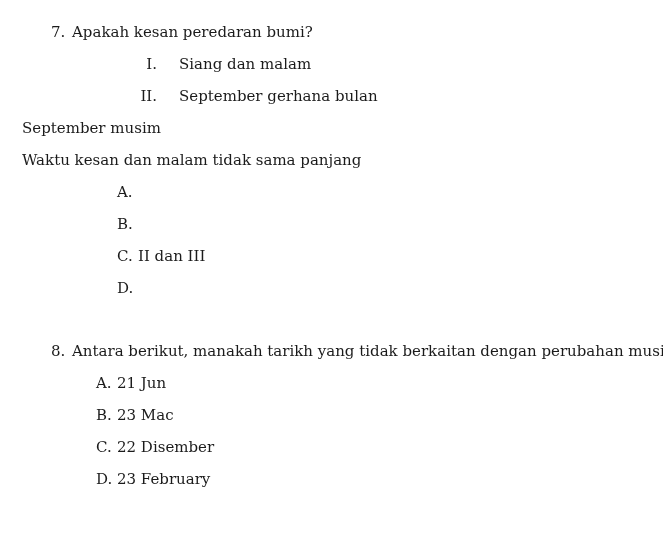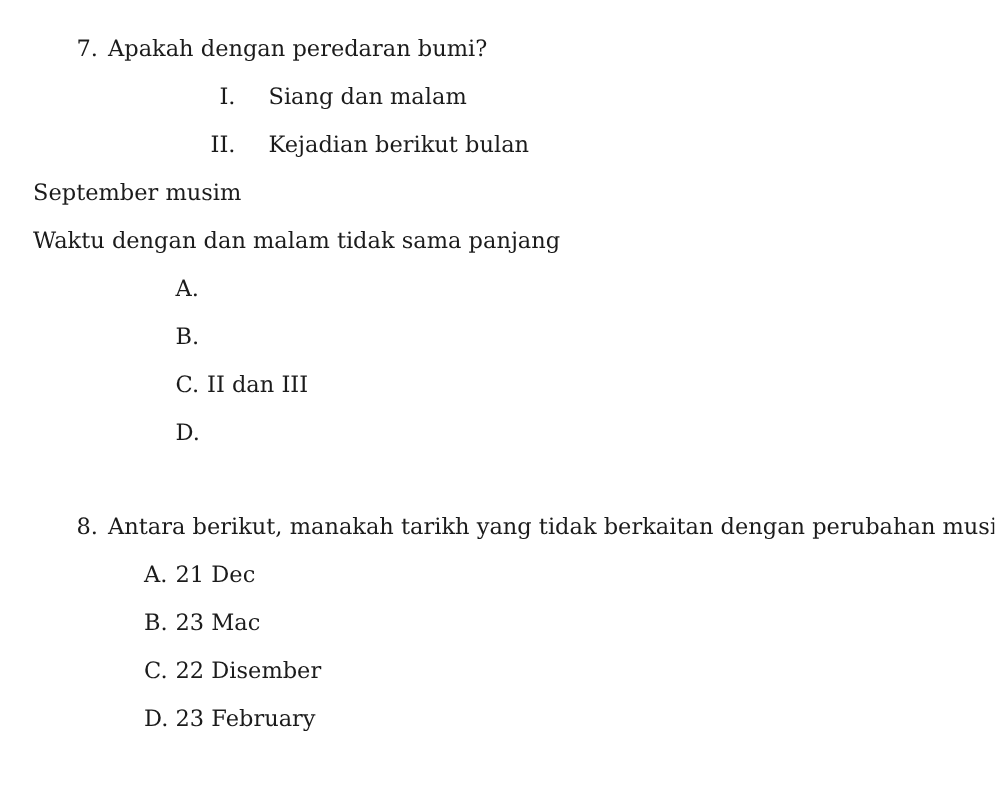--- a/index.html
+++ b/index.html
@@ -55,36 +55,36 @@
   }
 </style>
 </head>
 <body>
 
 <div class="page">
 
   <div class="question-block q7">
     <div class="row">
       <span class="q-num">7.</span>
-      <span class="q-text">Apakah dengan peredaran bumi?</span>
+      <span class="q-text">Apakah kesan peredaran bumi?</span>
     </div>
 
     <div class="row">
       <span class="stmt-num">I.</span>
       <span class="stmt-text">Siang dan malam</span>
     </div>
     <div class="row">
       <span class="stmt-num">II.</span>
-      <span class="stmt-text">Kejadian berikut bulan</span>
+      <span class="stmt-text">September gerhana bulan</span>
     </div>
     <div class="row">
       <span class="stmt-text">September musim</span>
     </div>
     <div class="row">
-      <span class="stmt-text">Waktu dengan dan malam tidak sama panjang</span>
+      <span class="stmt-text">Waktu kesan dan malam tidak sama panjang</span>
     </div>
 
     <div class="row">
       <span class="opt-letter">A.</span>
     </div>
     <div class="row">
       <span class="opt-letter">B.</span>
     </div>
     <div class="row">
       <span class="opt-letter">C.</span>
@@ -98,21 +98,21 @@
   <div class="between-questions-spacer"></div>
 
   <div class="question-block q8">
     <div class="row">
       <span class="q-num">8.</span>
       <span class="q-text">Antara berikut, manakah tarikh yang tidak berkaitan dengan perubahan musim?</span>
     </div>
 
     <div class="row">
       <span class="opt-letter">A.</span>
-      <span class="opt-text">21 Dec</span>
+      <span class="opt-text">21 Jun</span>
     </div>
     <div class="row">
       <span class="opt-letter">B.</span>
       <span class="opt-text">23 Mac</span>
     </div>
     <div class="row">
       <span class="opt-letter">C.</span>
       <span class="opt-text">22 Disember</span>
     </div>
     <div class="row">

